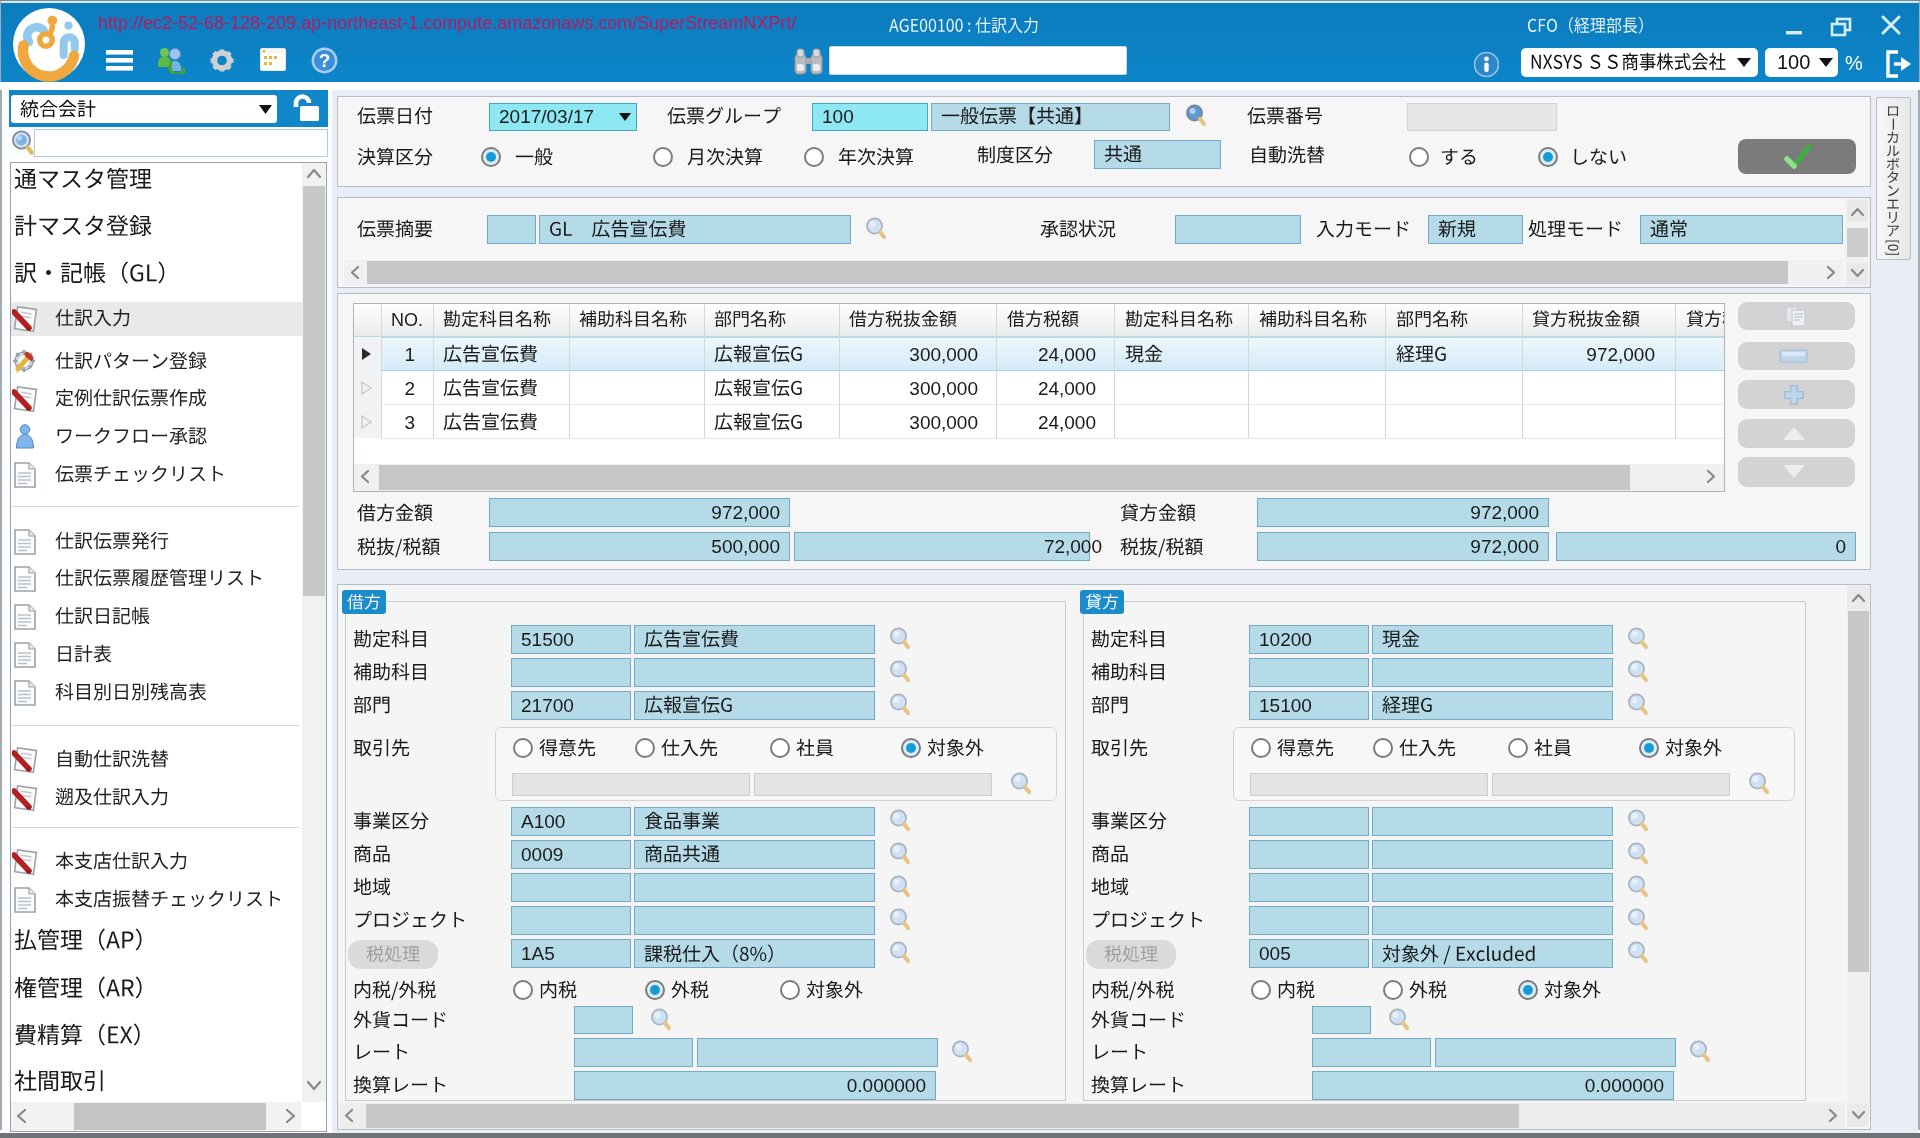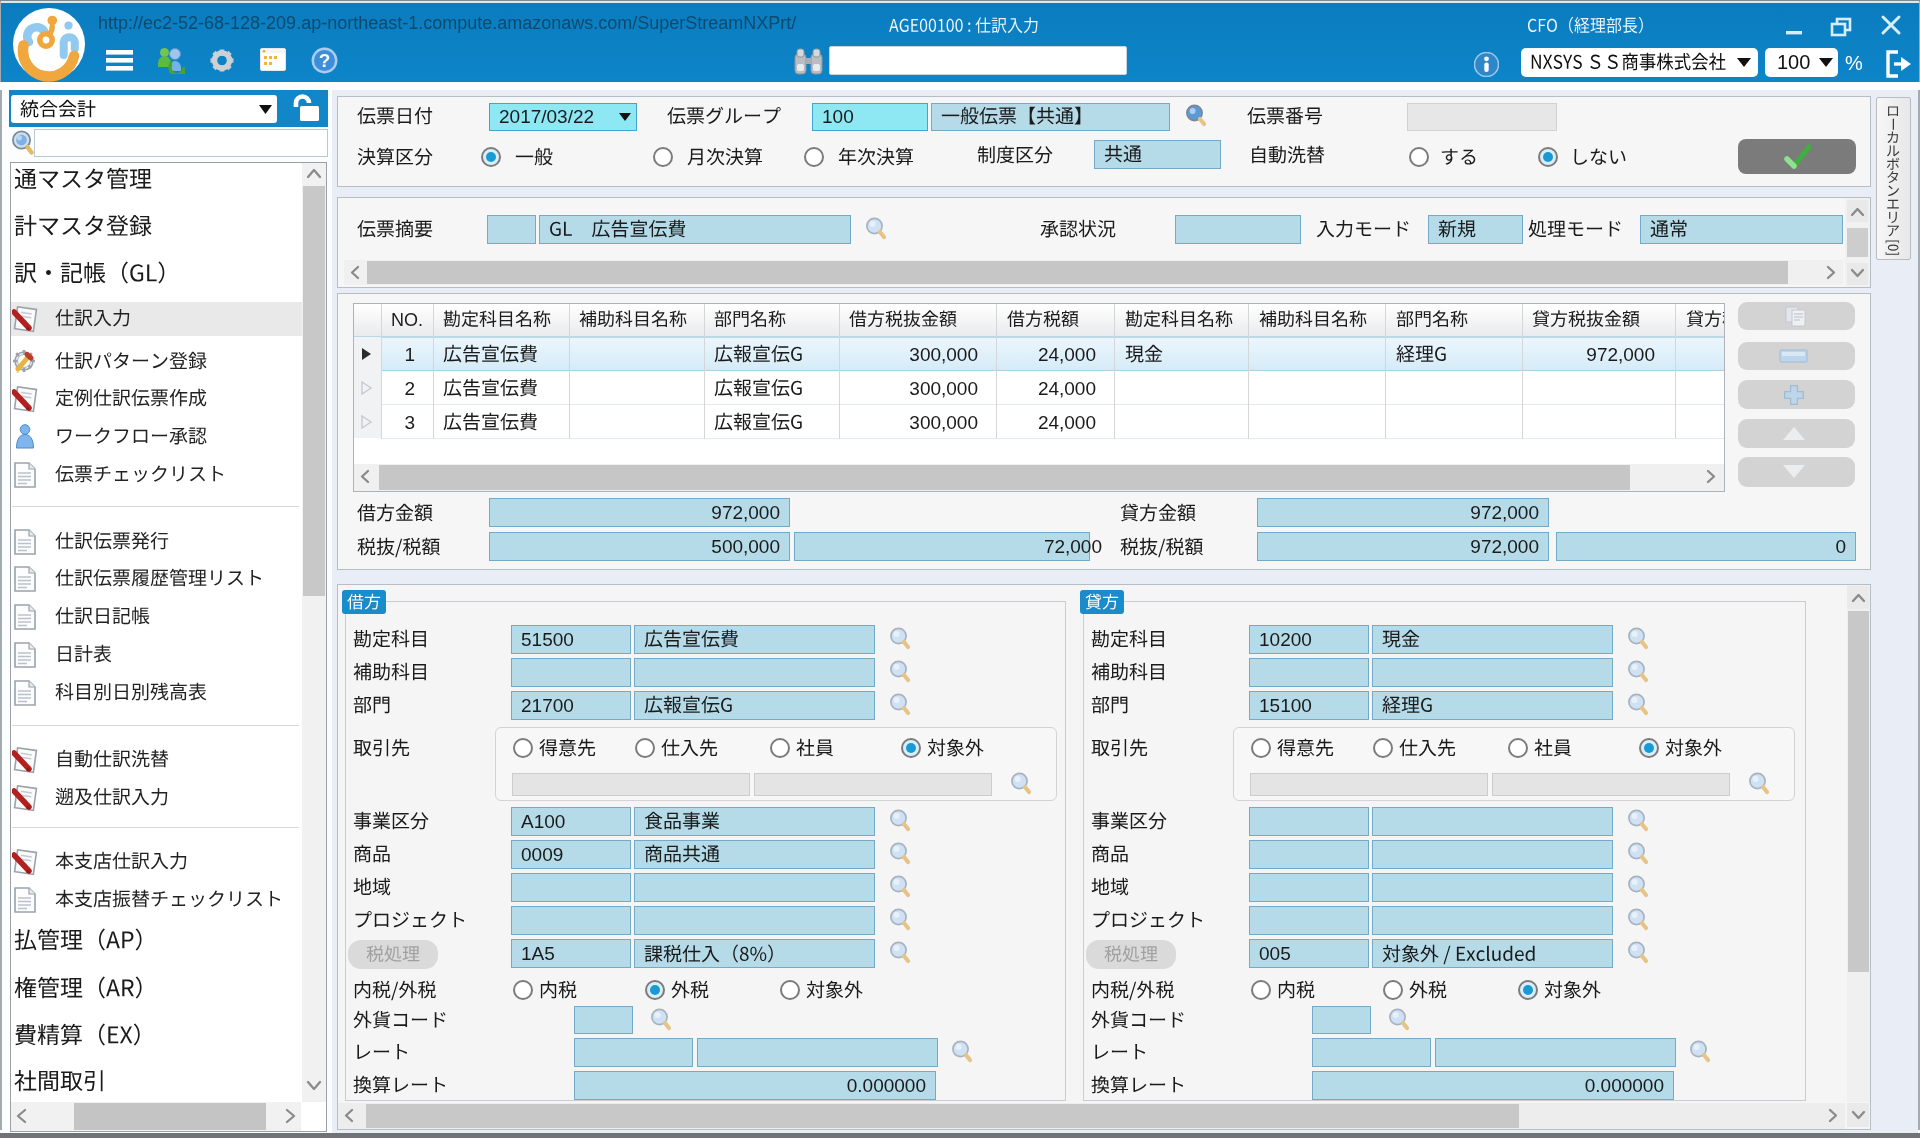--- a/index.html
+++ b/index.html
@@ -117,21 +117,21 @@
     <path d="M0 0h14L7 9z" fill="#111"></path>
   </svg>
 <div class="abs" style="left:1845px;top:48px;height:29px;line-height:30px;font-size:20px;color:#fff">%</div>
 
 <svg class="abs" style="left:1884px;top:49px" width="28" height="30" viewBox="0 0 28 30">
 <path d="M14 3 H4 V27 H14" fill="none" stroke="#fff" stroke-width="3.4"></path>
 <path d="M10 15 h11" stroke="#fff" stroke-width="3.4"></path>
     <path d="M17 8 L27 15 L17 22 Z" fill="#fff"></path>
 </svg>
 
-<div class="abs" style="left:98px;top:13px;font-size:18px;color:#0c4a6e">http://ec2-52-68-128-209.ap-northeast-1.compute.amazonaws.com/SuperStreamNXPrt/</div>
+<div class="abs" style="left:98px;top:13px;font-size:18px;color:#be185d">http://ec2-52-68-128-209.ap-northeast-1.compute.amazonaws.com/SuperStreamNXPrt/</div>
 
 <div class="abs" style="left:2px;top:90px;width:330px;height:1043px;background:#fbfdfe"></div>
 <div class="abs" style="left:9px;top:90px;width:319px;height:37px;background:#1187c9"></div>
 <div class="abs" style="left:11px;top:95px;width:266px;height:28px;background:#fff;border-radius:3px"></div>
 <svg class="abs" style="left:259px;top:105px" width="13" height="9" viewBox="0 0 13 9">
     <path d="M0 0h13L6.5 9z" fill="#111"></path>
   </svg>
 
 <svg class="abs" style="left:288px;top:94px" width="33" height="29" viewBox="0 0 33 29">
 <path d="M8 13 V9 a6.5 6.5 0 0 1 13 0" fill="none" stroke="#fff" stroke-width="4.6"></path>
@@ -169,21 +169,21 @@
 <svg class="abs" style="left:285px;top:1108px" width="11" height="16" viewBox="0 0 11 16">
     <path class="chev" d="M2 2 L9 8 L2 14"></path>
   </svg>
 
 <div class="abs" style="left:332px;top:90px;width:1586px;height:1043px;background:#e9edf5"></div>
 
 <div class="abs" style="left:1876px;top:97px;width:35px;height:163px;background:linear-gradient(90deg,#f7f7f7,#e7e7e9);border:1px solid #b9bdc2;border-radius:2px"></div>
 
 <div class="lbx" style="left:337px;top:96px;width:1534px;height:91px"></div>
 <div class="cy" style="left:489px;top:103px;width:148px;height:28px"></div>
-<div class="abs numl" style="left:489px;top:103px;height:28px;line-height:28px">2017/03/22</div>
+<div class="abs numl" style="left:489px;top:103px;height:28px;line-height:28px">2017/03/17</div>
 <svg class="abs" style="left:619px;top:113px" width="12" height="8" viewBox="0 0 12 8">
     <path d="M0 0h12L6 8z" fill="#111"></path>
   </svg>
 <div class="cy" style="left:812px;top:103px;width:116px;height:28px"></div>
 <div class="abs numl" style="left:812px;top:103px;height:28px;line-height:28px">100</div>
 <div class="in" style="left:931px;top:103px;width:239px;height:28px"></div>
 <div class="gri" style="left:1407px;top:103px;width:150px;height:28px"></div>
 <span class="rd sel" style="left:481px;top:147px"></span>
 <span class="rd" style="left:653px;top:147px"></span>
 <span class="rd" style="left:804px;top:147px"></span>

